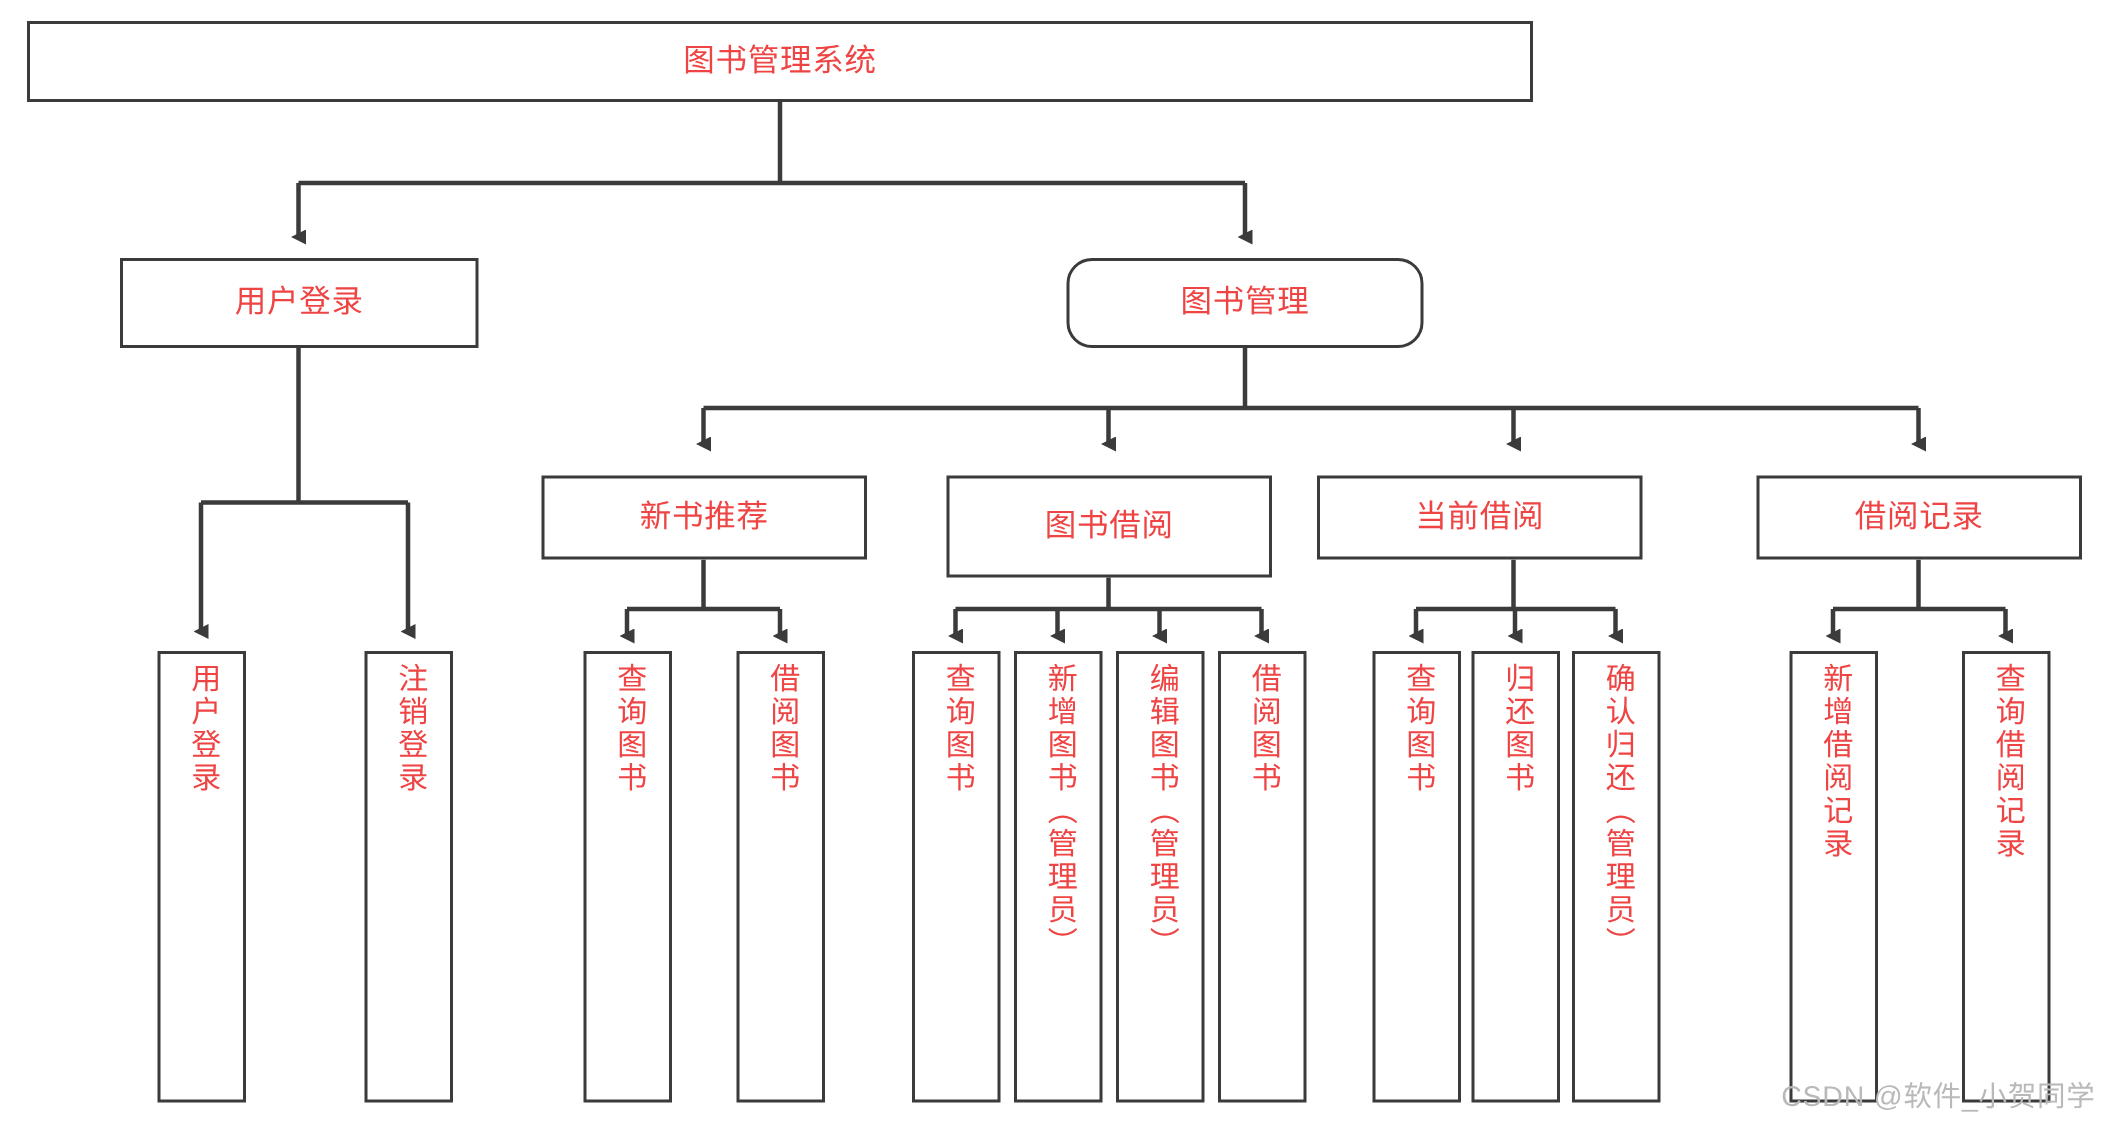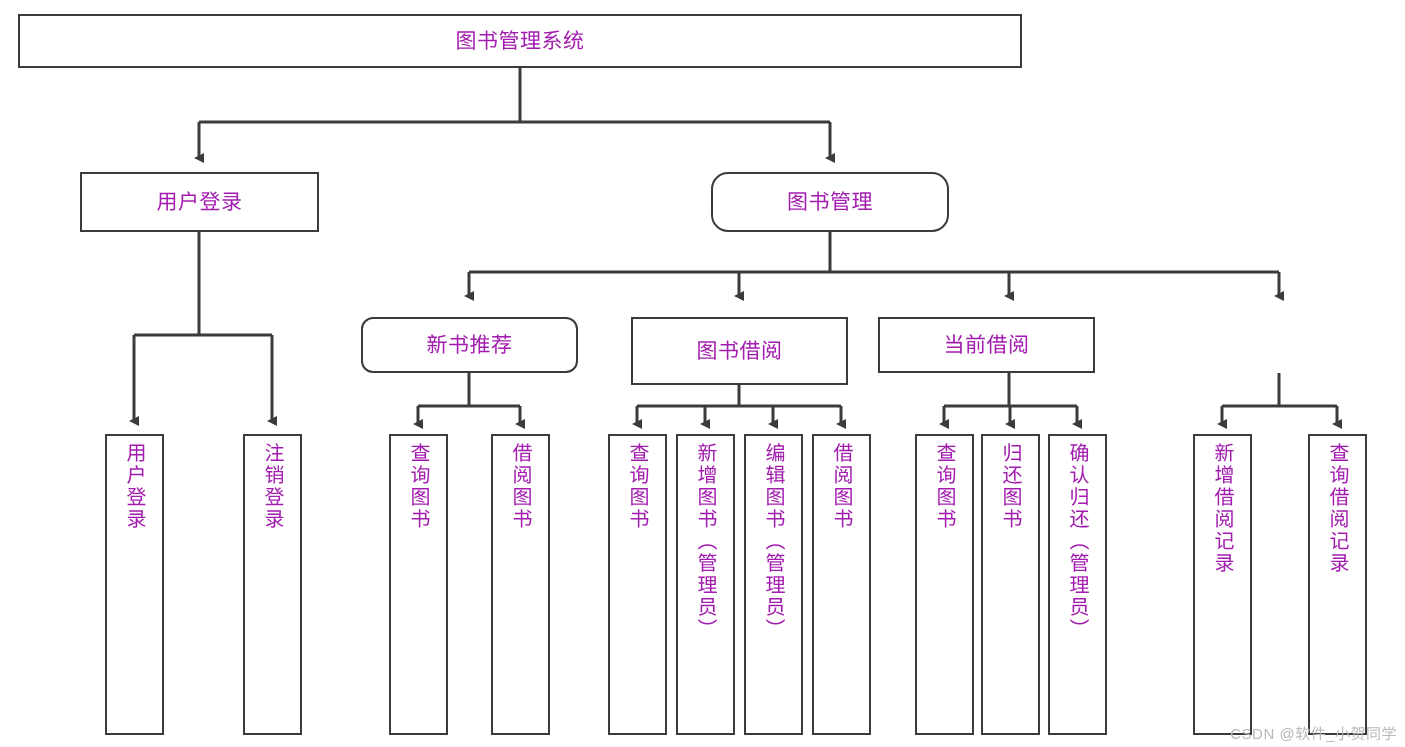--- a/index.html
+++ b/index.html
@@ -37,21 +37,21 @@
     color: #2b2b2b;
   }
   .node.root {
     border-width: 2px;
   }
   .node-label {
     font-size: 21px;
     line-height: 1.25;
     letter-spacing: 0.5px;
     white-space: nowrap;
-    color: #a21caf;
+    color: #ef4444;
     text-align: left;
   }
   .node.leaf {
     align-items: flex-start;
     justify-content: center;
     padding-top: 6px;
   }
   .node.leaf .node-label {
     writing-mode: vertical-rl;
     text-orientation: upright;
@@ -61,21 +61,21 @@
     letter-spacing: 2px;
     max-height: 282px;
   }
   .node.leaf.tall .node-label {
     max-height: 292px;
   }
   #watermark {
     position: absolute;
     right: 8px;
     bottom: 4px;
-    font-size: 15px;
+    font-size: 19px;
     color: #b9b9b9;
     letter-spacing: 0.5px;
     white-space: nowrap;
     user-select: none;
   }
 </style>
 </head>
 <body>
 
 <div id="diagram-root">
@@ -134,29 +134,32 @@
     <span class="node-label">图书管理系统</span>
   </div>
 
   <div class="node" style="left:80px; top:172px; width:239px; height:60px;">
     <span class="node-label">用户登录</span>
   </div>
   <div class="node" style="left:711px; top:172px; width:238px; height:60px;border-radius:17px;">
     <span class="node-label">图书管理</span>
   </div>
 
-  <div class="node" style="left:361px; top:317px; width:217px; height:56px;border-radius:12px;">
+  <div class="node" style="left:361px; top:317px; width:217px; height:56px;">
     <span class="node-label">新书推荐</span>
   </div>
   <div class="node" style="left:631px; top:317px; width:217px; height:68px;">
     <span class="node-label">图书借阅</span>
   </div>
   <div class="node" style="left:878px; top:317px; width:217px; height:56px;">
     <span class="node-label">当前借阅</span>
   </div>
+  <div class="node" style="left:1171px; top:317px; width:217px; height:56px;">
+    <span class="node-label">借阅记录</span>
+  </div>
 
   <div class="node leaf" style="left:105px; top:434px; width:59px; height:301px;">
     <span class="node-label">用户登录</span>
   </div>
   <div class="node leaf" style="left:243px; top:434px; width:59px; height:301px;">
     <span class="node-label">注销登录</span>
   </div>
 
   <div class="node leaf" style="left:389px; top:434px; width:59px; height:301px;">
     <span class="node-label">查询图书</span>

